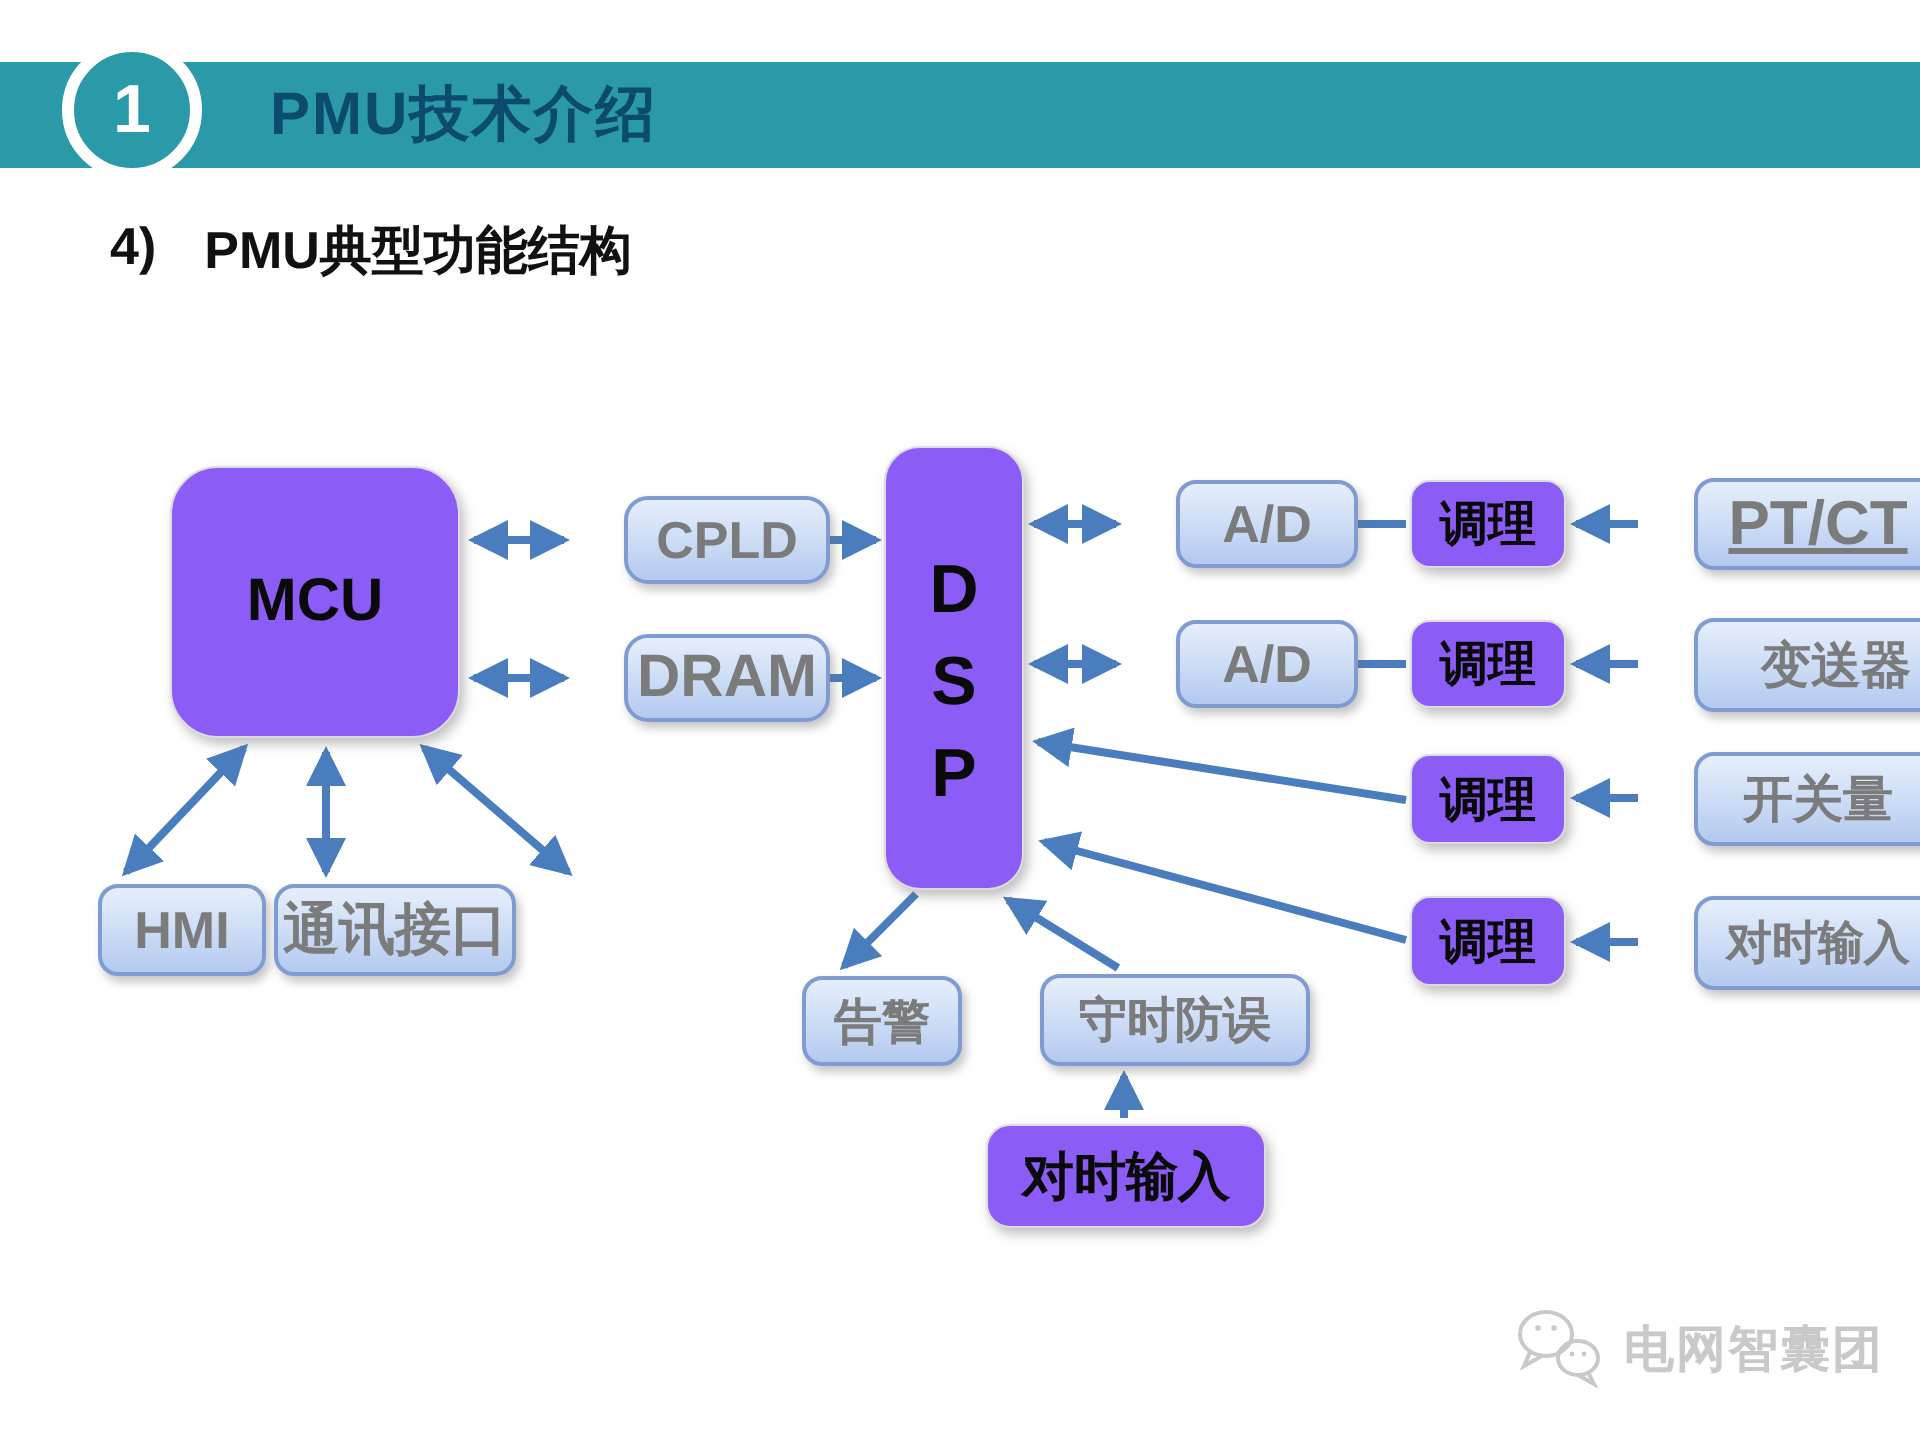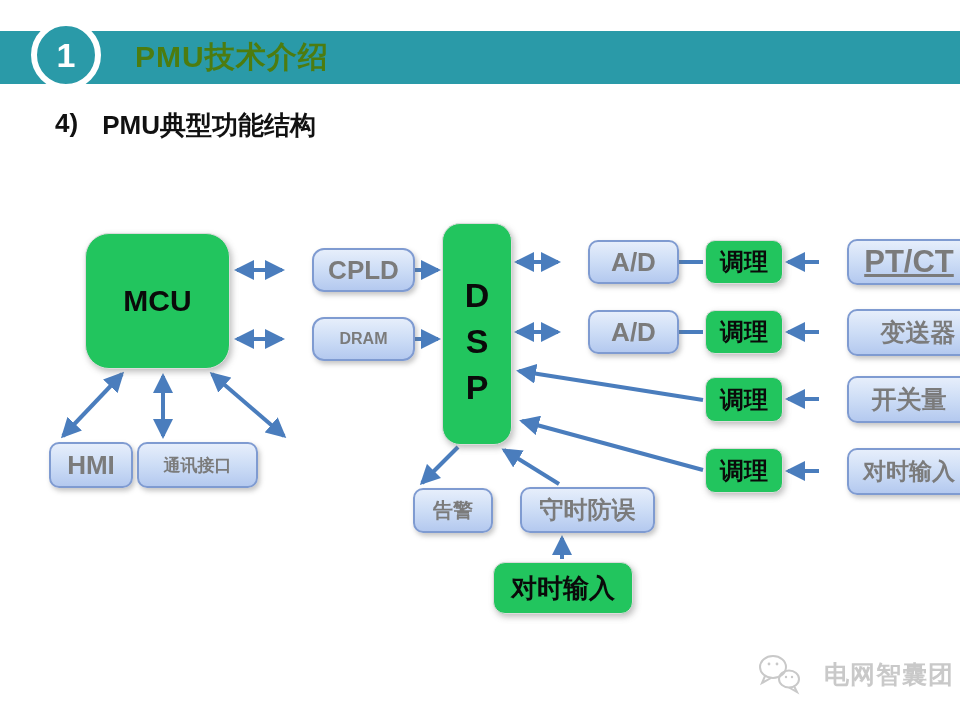--- a/index.html
+++ b/index.html
@@ -10,48 +10,48 @@
   
   .title-bar{position:absolute; left:0; top:31px; width:960px; height:53px; background:#2A9AA8;}
   .num-badge{
     position:absolute; left:31px; top:20px; width:58px; height:58px;
     background:#2A9AA8; border:6px solid #ffffff; border-radius:50%;
     display:flex; align-items:center; justify-content:center;
     color:#ffffff; font-size:34px; font-weight:bold;
   }
   .slide-title{
     position:absolute; left:135px; top:31px; height:53px; display:flex; align-items:center;
-    color:#4d7c0f; font-size:30px; font-weight:bold; letter-spacing:1px;
+    color:#0c4a6e; font-size:30px; font-weight:bold; letter-spacing:1px;
   }
   .subtitle{
     position:absolute; left:55px; top:108px; display:flex; gap:24px;
     color:#111111; font-size:26px; font-weight:bold;
   }
   
   .box{
     position:absolute; box-sizing:border-box;
     display:flex; align-items:center; justify-content:center;
     text-align:center; font-weight:bold;
   }
   .blue{
     background:linear-gradient(180deg,#e6eefb 0%,#cdddf6 50%,#b4c9ef 100%);
     border:2px solid #7f9bd1; border-radius:10px; color:#7b7b7b;
     box-shadow:2px 3px 5px rgba(110,110,110,.40);
     margin-left:25px;
   }
   .whitebox{
-    background:#22c55e; border:1px solid #dcdcdc; border-radius:10px; color:#0a0a0a;
+    background:#8b5cf6; border:1px solid #dcdcdc; border-radius:10px; color:#0a0a0a;
     box-shadow:2px 3px 6px rgba(110,110,110,.45);
   }
   .dsp-letters{display:flex; flex-direction:column; align-items:center; padding-top:14px;
     font-size:34px; font-weight:bold; line-height:46px; color:#0a0a0a;}
   
   svg.connectors{position:absolute; left:0; top:0; width:960px; height:720px; pointer-events:none;}
   
-  .watermark{position:absolute; left:756px; top:652px; display:flex; align-items:center; gap:20px;}
+  .watermark{position:absolute; left:756px; top:652px; display:flex; align-items:center; gap:8px;}
   .watermark-text{color:#c9c9c9; font-size:25px; font-weight:600; letter-spacing:1px;}
 </style>
 </head>
 <body>
 
 <div id="slide">
 
   <div class="title-bar"></div>
   <div class="num-badge">
     <span>1</span>
@@ -104,34 +104,34 @@
   </div>
 
   <div class="box whitebox" style="left:705px;top:240px;width:78px;height:44px;font-size:24px;">调理</div>
   <div class="box whitebox" style="left:705px;top:310px;width:78px;height:44px;font-size:24px;">调理</div>
   <div class="box whitebox" style="left:705px;top:377px;width:78px;height:45px;font-size:24px;">调理</div>
   <div class="box whitebox" style="left:705px;top:448px;width:78px;height:45px;font-size:24px;">调理</div>
 
   <div class="box whitebox" style="left:493px;top:562px;width:140px;height:52px;border-radius:12px;font-size:26px;">对时输入</div>
 
   <div class="box blue" style="left:287px;top:248px;width:103px;height:44px;border-radius:12px;font-size:26px;">CPLD</div>
-  <div class="box blue" style="left:287px;top:317px;width:103px;height:44px;border-radius:12px;font-size:16px;">DRAM</div>
+  <div class="box blue" style="left:287px;top:317px;width:103px;height:44px;border-radius:12px;font-size:30px;">DRAM</div>
 
   <div class="box blue" style="left:563px;top:240px;width:91px;height:44px;font-size:26px;">A/D</div>
   <div class="box blue" style="left:563px;top:310px;width:91px;height:44px;font-size:26px;">A/D</div>
 
   <div class="box blue" style="left:822px;top:239px;width:124px;height:46px;font-size:31px;text-decoration:underline;">PT/CT</div>
   <div class="box blue" style="left:822px;top:309px;width:142px;height:47px;font-size:25px;">变送器</div>
   <div class="box blue" style="left:822px;top:376px;width:124px;height:47px;font-size:25px;">开关量</div>
   <div class="box blue" style="left:822px;top:448px;width:124px;height:47px;font-size:23px;">对时输入</div>
 
   <div class="box blue" style="left:24px;top:442px;width:84px;height:46px;font-size:26px;">HMI</div>
-  <div class="box blue" style="left:112px;top:442px;width:121px;height:46px;font-size:17px;">通讯接口</div>
+  <div class="box blue" style="left:112px;top:442px;width:121px;height:46px;font-size:28px;">通讯接口</div>
 
-  <div class="box blue" style="left:388px;top:488px;width:80px;height:45px;font-size:20px;">告警</div>
+  <div class="box blue" style="left:376px;top:488px;width:80px;height:45px;font-size:24px;">告警</div>
   <div class="box blue" style="left:495px;top:487px;width:135px;height:46px;font-size:24px;">守时防误</div>
 
   <div class="watermark">
     <svg width="48" height="44" viewBox="0 0 48 44">
       <g stroke="#c9c9c9" stroke-width="2" fill="none">
         <ellipse cx="17" cy="15" rx="13" ry="11"></ellipse>
         <path d="M9,24 L6,31 L15,26"></path>
         <ellipse cx="33" cy="27" rx="10" ry="8.5"></ellipse>
         <path d="M38,34 L41,40 L33,35.5"></path>
       </g>

